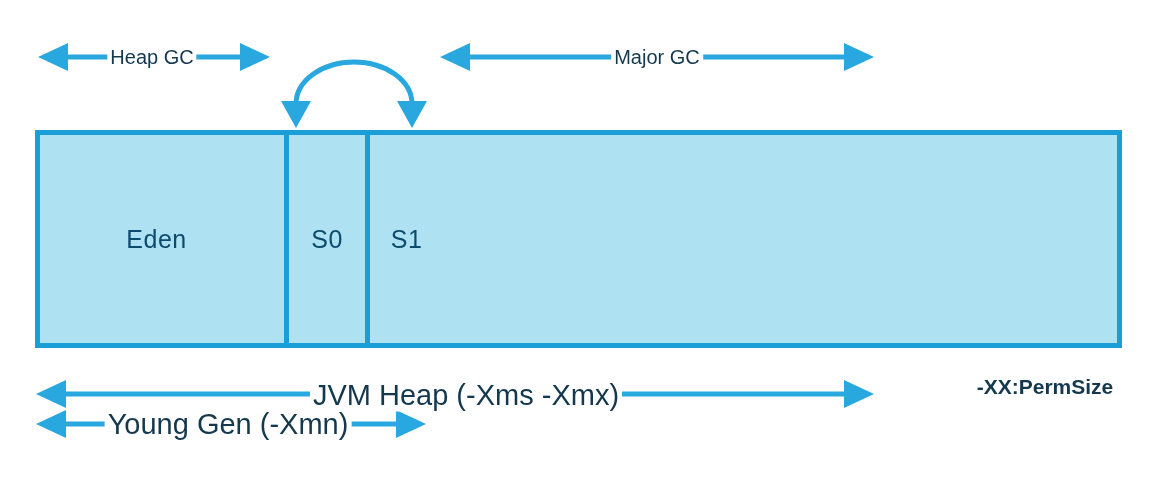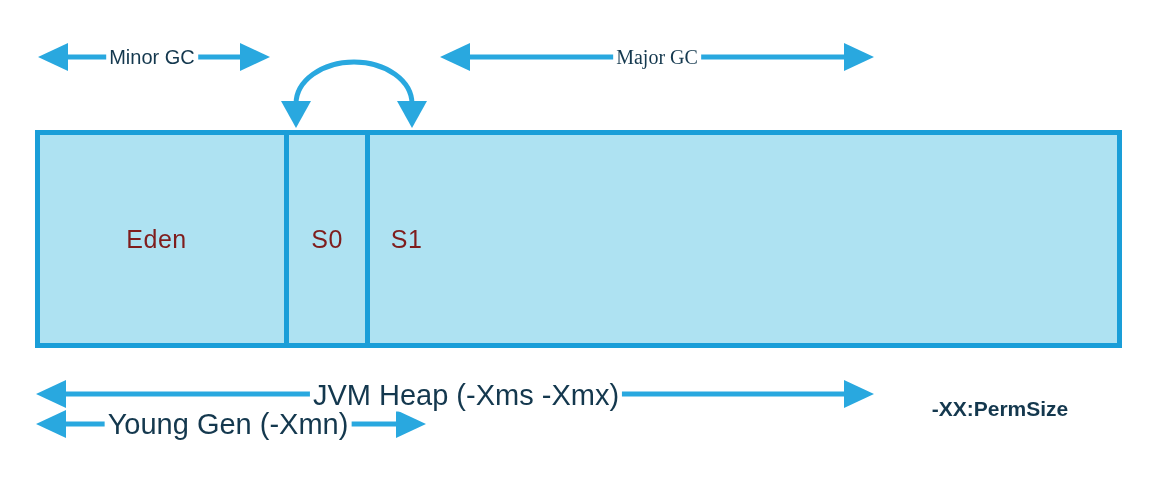--- a/index.html
+++ b/index.html
@@ -26,21 +26,21 @@
     border: 5px solid #1a9ed8;
     background: #aee2f2;
     display: flex;
     z-index: 2;
   }
   .heap-section {
     box-sizing: border-box;
     display: flex;
     align-items: center;
     justify-content: center;
-    color: #7f1d1d;
+    color: #0c4a6e;
     font-size: 25px;
     letter-spacing: 0.5px;
     text-align: center;
   }
   .heap-section + .heap-section {
     border-left: 5px solid #1a9ed8;
   }
   .sec-eden { flex: 0 0 233px; }
   .sec-s0   { flex: 0 0 81px; margin-left: 11px; }
   .sec-s1   { flex: 0 0 78px; }
@@ -120,24 +120,24 @@
       <span>Eden</span>
     </div>
     <div class="heap-section sec-s0">
       <span>S0</span>
     </div>
     <div class="heap-section sec-s1">
       <span>S1</span>
     </div>
   </div>
 
-  <div class="float-label lbl-gc" style="left:152px; top:57px;">Minor GC</div>
+  <div class="float-label lbl-gc" style="left:152px; top:57px;">Heap GC</div>
 
-  <div class="float-label lbl-gc" style="left:657px; top:57px;font-family:Liberation Serif, serif;">Major GC</div>
+  <div class="float-label lbl-gc" style="left:657px; top:57px;">Major GC</div>
 
   <div class="float-label lbl-span" style="left:466px; top:395px;">JVM Heap (-Xms -Xmx)</div>
 
   <div class="float-label lbl-span" style="left:228px; top:424px;">Young Gen (-Xmn)</div>
 
-  <div class="float-label lbl-perm-opts" style="left:1000px; top:387px;margin-top:22px;">-XX:PermSize</div>
+  <div class="float-label lbl-perm-opts" style="left:1045px; top:387px;">-XX:PermSize</div>
 
 
 </div>
 
 </body></html>

